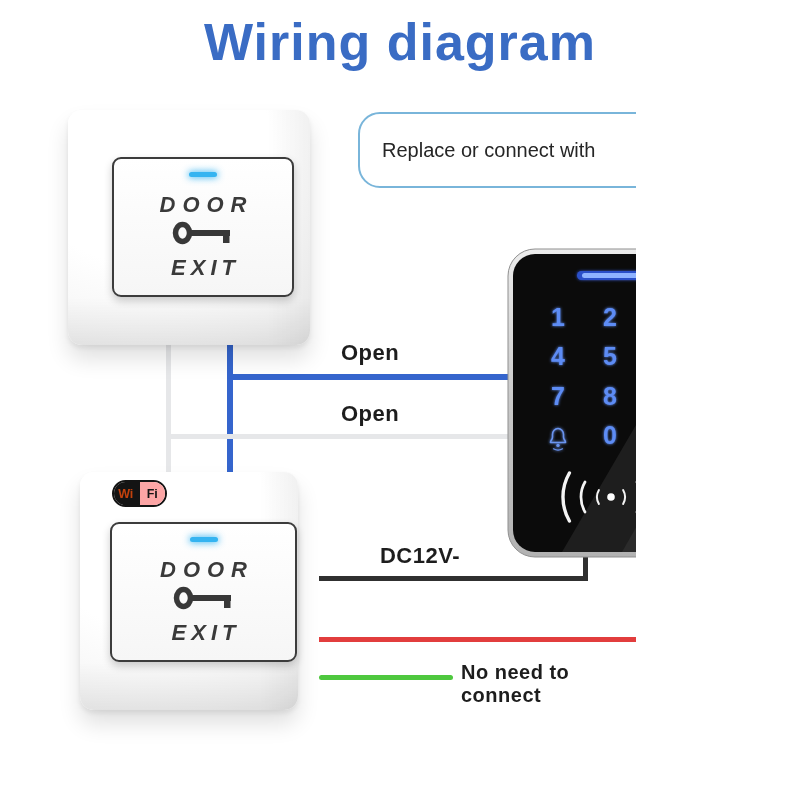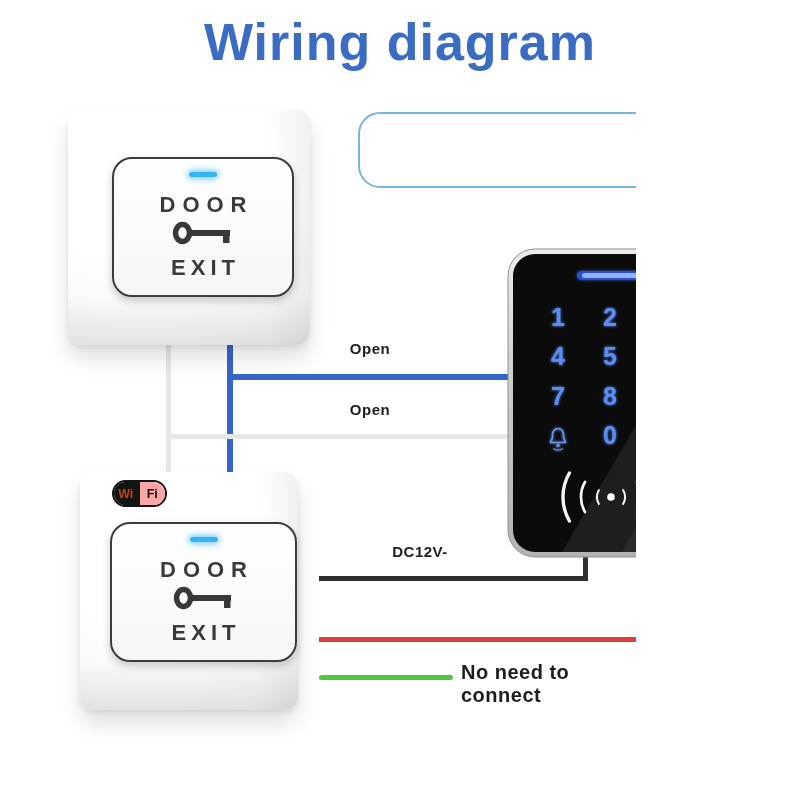--- a/index.html
+++ b/index.html
@@ -19,33 +19,33 @@
 
   
   .wire{position:absolute;}
   .w-blue{background:#3565cd;}
   .w-gray{background:#e6e7e9;}
   .w-black{background:#303030;}
   .w-red{background:#e23d3d;}
   .w-green{background:#4ec83e;border-radius:3px;}
 
   
-  .wlabel{position:absolute;font-size:15px;font-weight:700;color:#1d1d1d;letter-spacing:.5px;}
+  .wlabel{position:absolute;font-size:22px;font-weight:700;color:#1d1d1d;letter-spacing:.5px;}
   .center{text-align:center;}
 
   
   .plate{position:absolute;border-radius:14px;
          background:radial-gradient(140% 125% at 32% 18%, #ffffff 38%, #f4f4f4 68%, #e3e3e3 100%);
          box-shadow:0 14px 22px rgba(0,0,0,.12), 0 3px 5px rgba(0,0,0,.07);}
   .plate::after{content:"";position:absolute;inset:0;border-radius:inherit;
          background:linear-gradient(to top, rgba(0,0,0,.07), rgba(0,0,0,0) 20%),
                     linear-gradient(to left, rgba(0,0,0,.04), rgba(0,0,0,0) 18%);}
-  .panel{position:absolute;border:2.5px solid #3c3c3c;border-radius:20px;
+  .panel{position:absolute;border:2.5px solid #3c3c3c;border-radius:9px;
          background:linear-gradient(180deg,#ffffff 0%,#f6f6f6 100%);
-         box-shadow:0 4px 8px rgba(0,0,0,.20);z-index:2;}
+         box-shadow:0 4px 8px rgba(0,0,0,.20);z-index:2;font-style:italic;}
   .led{position:absolute;top:13px;left:50%;transform:translateX(-50%);width:28px;height:5px;
        border-radius:3px;background:#35b4f1;box-shadow:0 0 7px 1px rgba(53,180,241,.85);}
   .door,.exit{position:absolute;width:100%;text-align:center;color:#3a3a3a;font-weight:700;}
   .door{top:33px;font-size:22px;letter-spacing:7px;text-indent:7px;}
   .exit{top:96px;font-size:22px;letter-spacing:5px;text-indent:5px;}
   .keyicon{position:absolute;top:61px;left:50%;transform:translateX(-50%);}
 
   
   .wifi{position:absolute;left:32px;top:8px;width:55px;height:27px;border:2.5px solid #141414;
         border-radius:14px;background:#fff;display:flex;overflow:hidden;box-sizing:border-box;z-index:3;}
@@ -58,20 +58,21 @@
   svg text{font-family:"Liberation Sans",sans-serif;}
 </style>
 </head>
 <body>
 
 <div class="stage">
 
   <div class="abs title">Wiring diagram</div>
 
   <div class="abs callout">
+    <span>Replace or connect with</span>
   </div>
 
   <div class="wire w-gray" style="left:166px;top:344px;width:5px;height:181px;"></div>
   <div class="wire w-blue" style="left:227px;top:344px;width:6px;height:182px;"></div>
   <div class="wire w-blue" style="left:230px;top:374px;width:280px;height:6px;"></div>
   <div class="wire w-gray" style="left:166px;top:434px;width:344px;height:5px;"></div>
   <div class="wire w-black" style="left:583px;top:554px;width:5px;height:27px;"></div>
   <div class="wire w-black" style="left:319px;top:576px;width:269px;height:5px;"></div>
   <div class="wire w-red" style="left:646px;top:554px;width:5px;height:88px;"></div>
   <div class="wire w-red" style="left:319px;top:637px;width:332px;height:5px;"></div>

